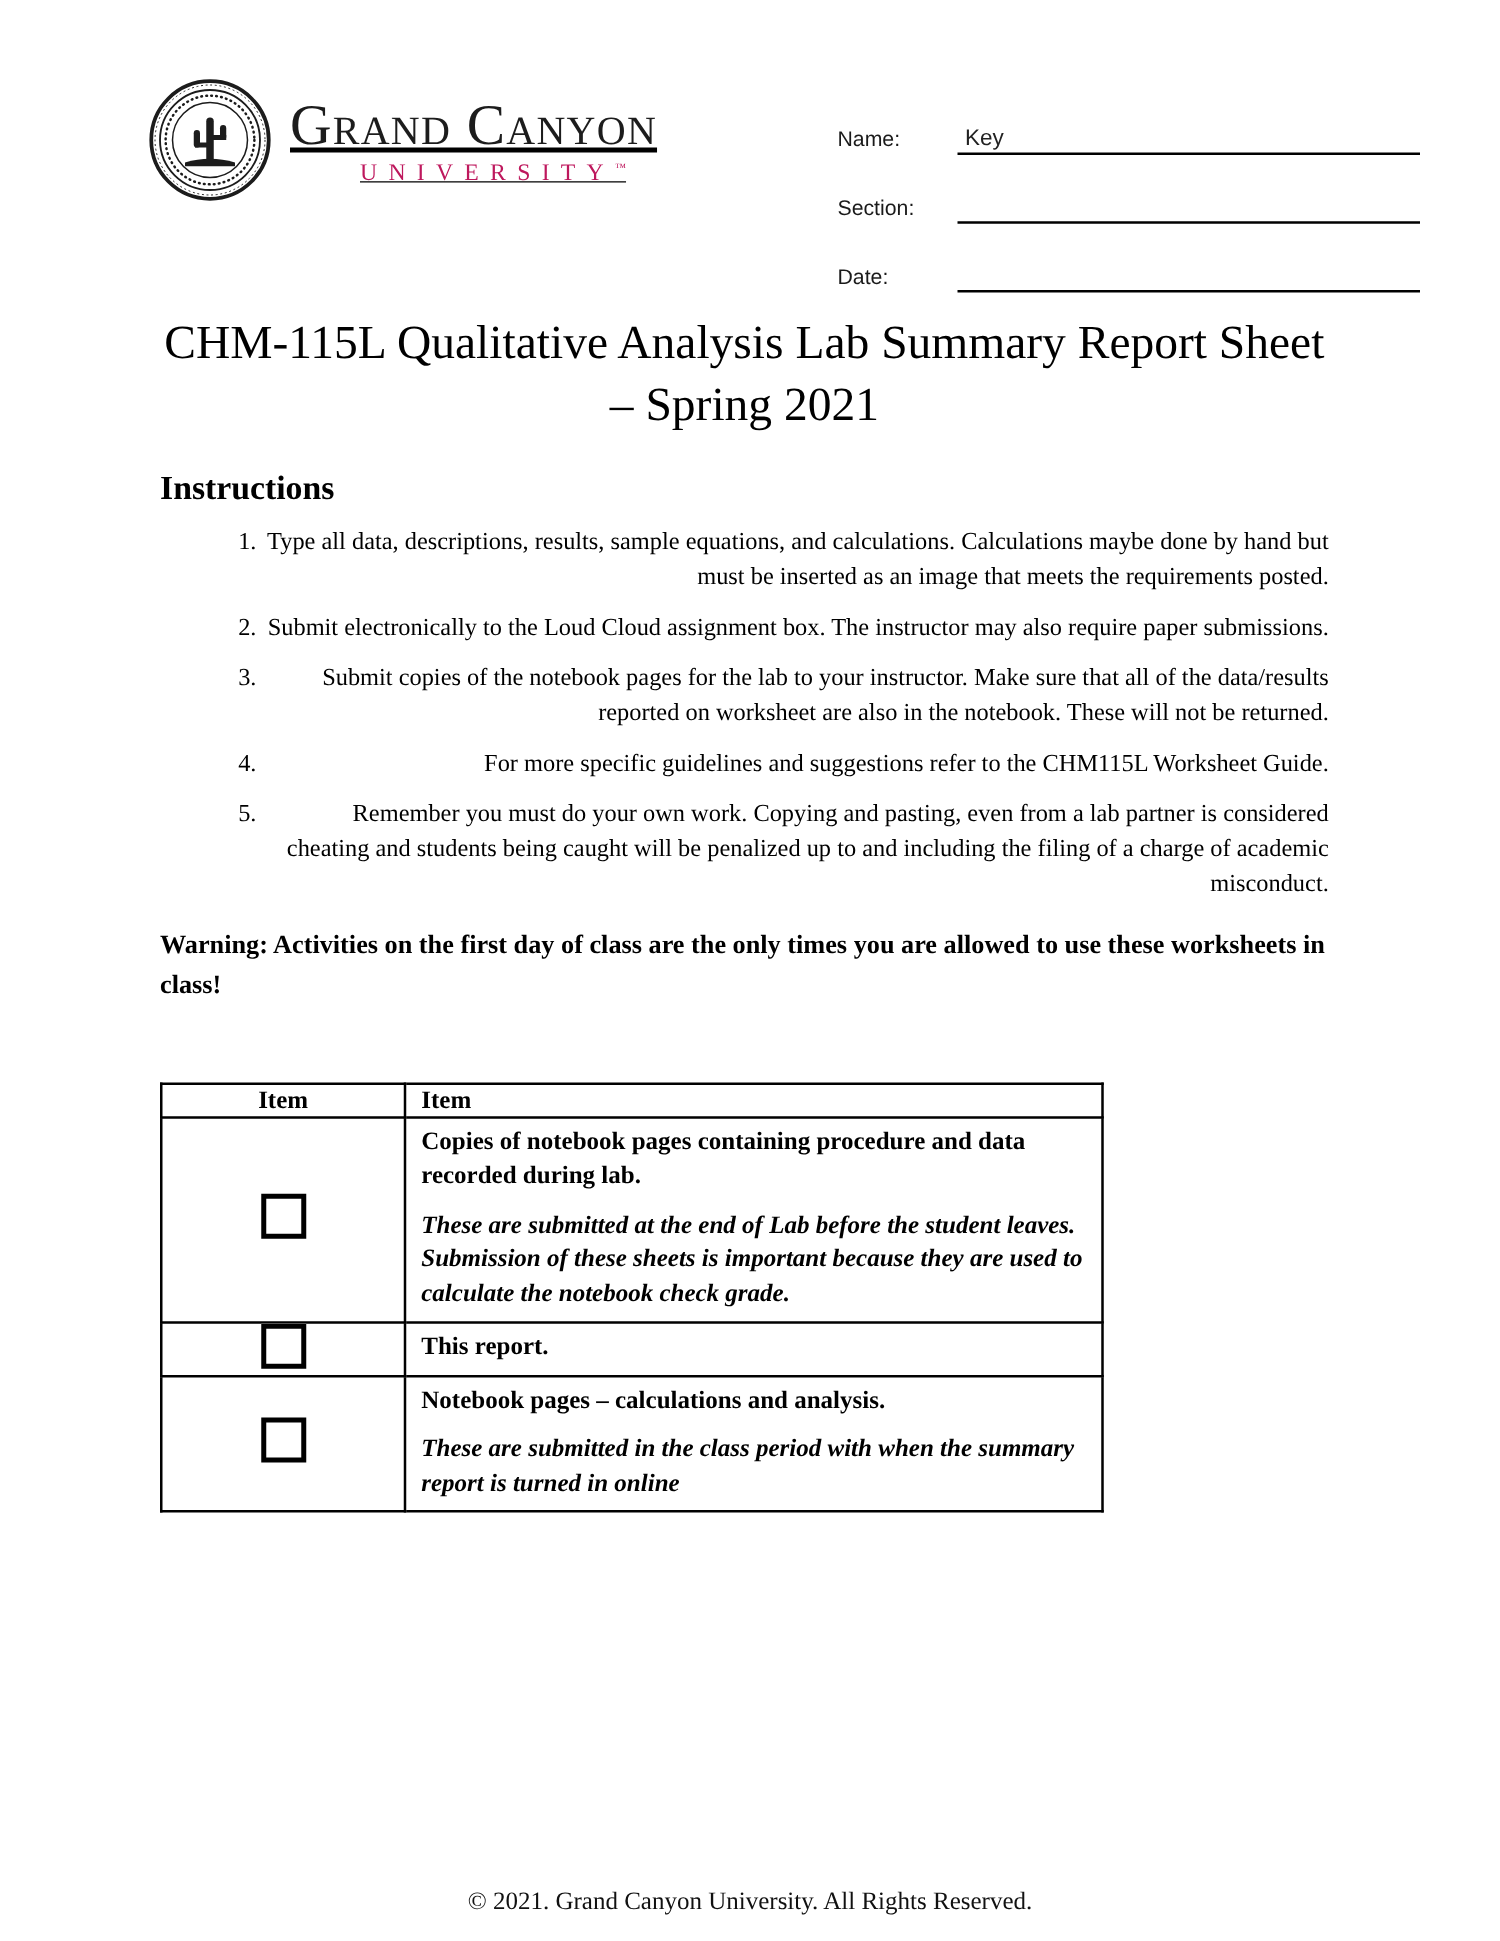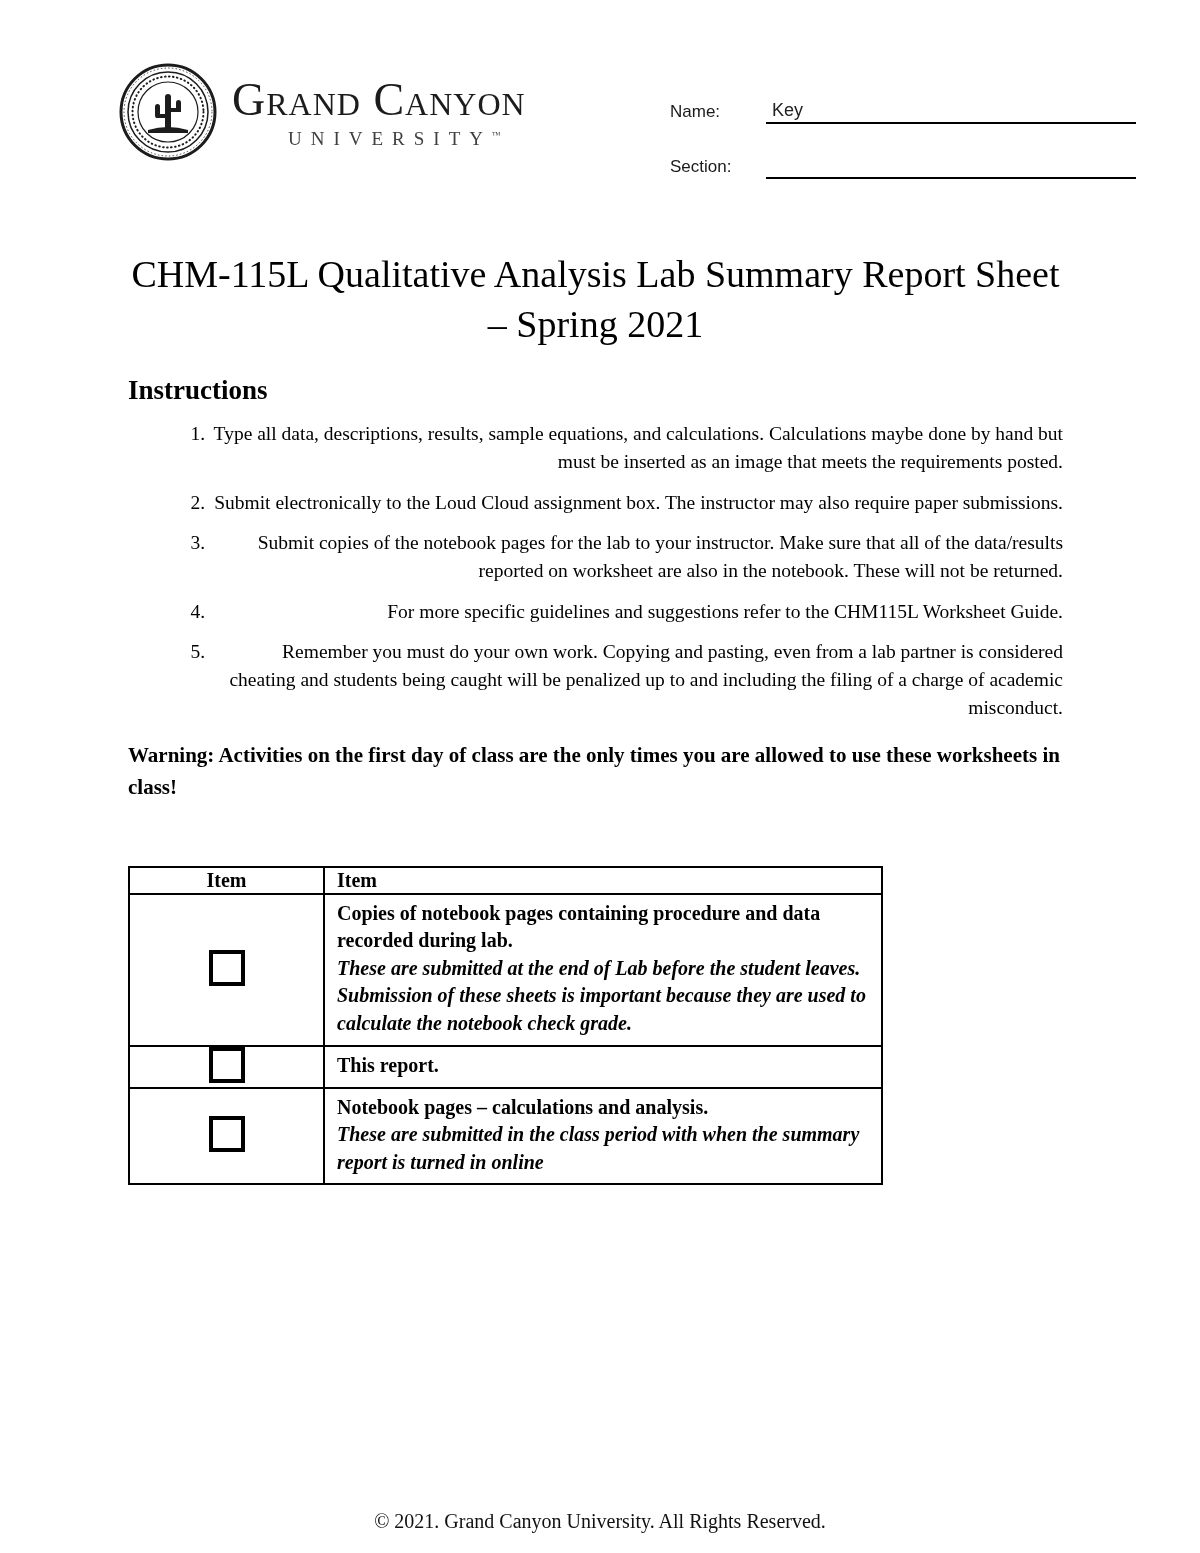--- a/index.html
+++ b/index.html
@@ -15,37 +15,37 @@
     overflow: hidden;
   }
 
   
   .header { position: relative; height: 245px; }
   .logo-block {
     position: absolute; left: 118px; top: 62px;
     display: flex; align-items: center;
   }
   .seal { width: 100px; height: 100px; flex: 0 0 auto; }
-  .wordmark { margin-left: 14px; line-height: 1; }
+  .wordmark { margin-left: 14px; line-height: 1; text-decoration: underline; }
   .wordmark-line1 {
     font-family: "Liberation Serif", serif;
     font-variant: small-caps;
     font-size: 46px;
     font-weight: 500;
     letter-spacing: 1px;
     color: #1c1c1c;
     white-space: nowrap;
   }
   .wordmark-line2 {
     margin-top: 6px;
     margin-left: 56px;
     font-family: "Liberation Serif", serif;
     font-size: 19px;
     letter-spacing: 9px;
-    color: #404040;
+    color: #be185d;
     white-space: nowrap;
   }
   .tm { font-size: 9px; vertical-align: super; letter-spacing: 0; }
 
   .form-fields {
     position: absolute; left: 670px; top: 100px; width: 466px;
     font-family: "Liberation Sans", sans-serif;
   }
   .field-row { display: flex; align-items: flex-end; margin-bottom: 31px; }
   .field-label {
@@ -105,21 +105,21 @@
   th.col-item2 { text-align: left; font-size: 20px; padding: 1px 12px; }
   td.checkbox-cell { text-align: center; }
   .checkbox {
     display: inline-block;
     width: 36px; height: 36px;
     border: 4px solid #000000;
     background: #ffffff;
   }
   td.desc-cell { padding: 5px 14px 7px 12px; font-size: 20px; line-height: 1.38; }
   .row-text { font-weight: 700; }
-  .row-note { font-weight: 700; font-style: italic; }
+  .row-note { font-weight: 700; font-style: italic; margin-top: 12px; }
 
   
   .footer {
     position: absolute;
     left: 0; right: 0;
     bottom: 20px;
     text-align: center;
     font-size: 20px;
     color: #111111;
   }
@@ -159,20 +159,24 @@
 
     <div class="form-fields">
       <div class="field-row">
         <span class="field-label">Name:</span>
         <span class="field-line">Key</span>
       </div>
       <div class="field-row">
         <span class="field-label">Section:</span>
         <span class="field-line"></span>
       </div>
+      <div class="field-row">
+        <span class="field-label">Date:</span>
+        <span class="field-line"></span>
+      </div>
     </div>
   </div>
 
   <div class="content">
 
     <h1 class="doc-title">CHM-115L Qualitative Analysis Lab Summary Report Sheet – Spring 2021</h1>
 
     <div class="instructions-heading">Instructions</div>
 
     <ol class="instructions-list">

